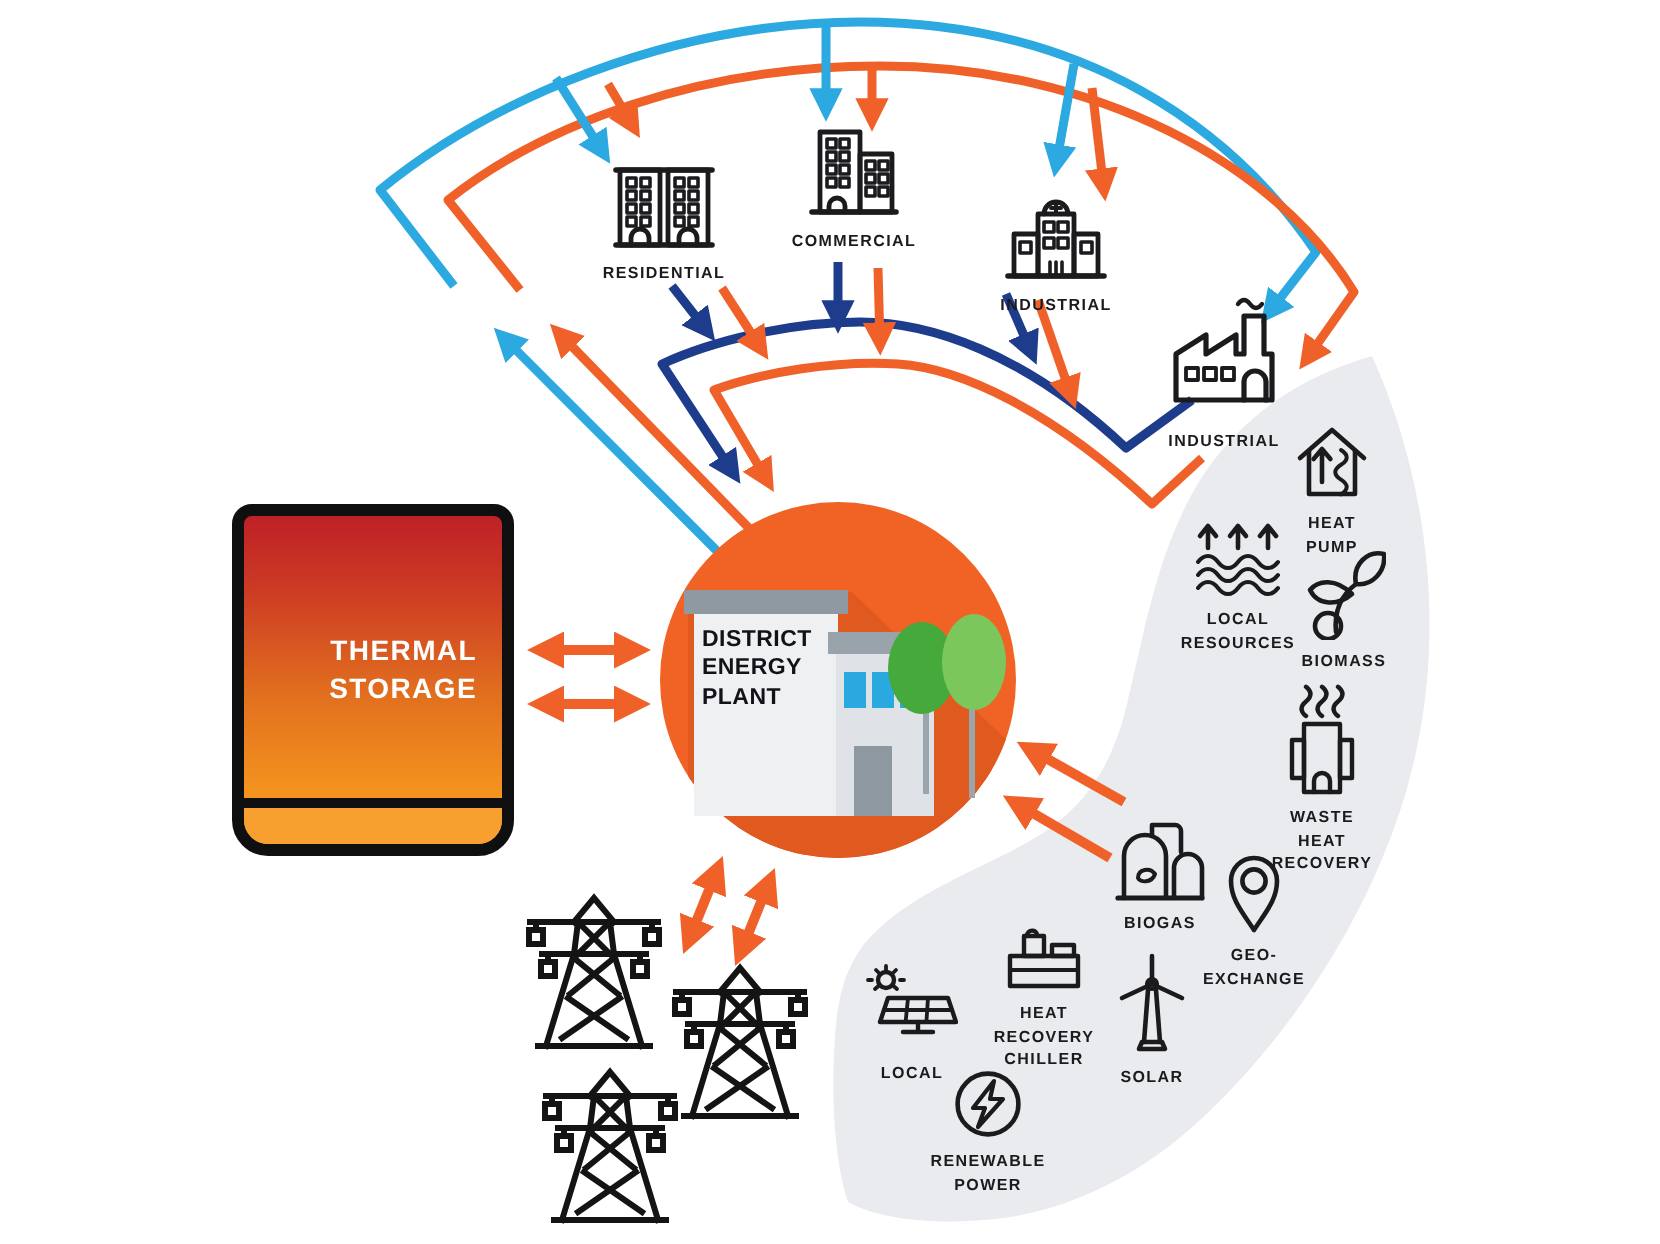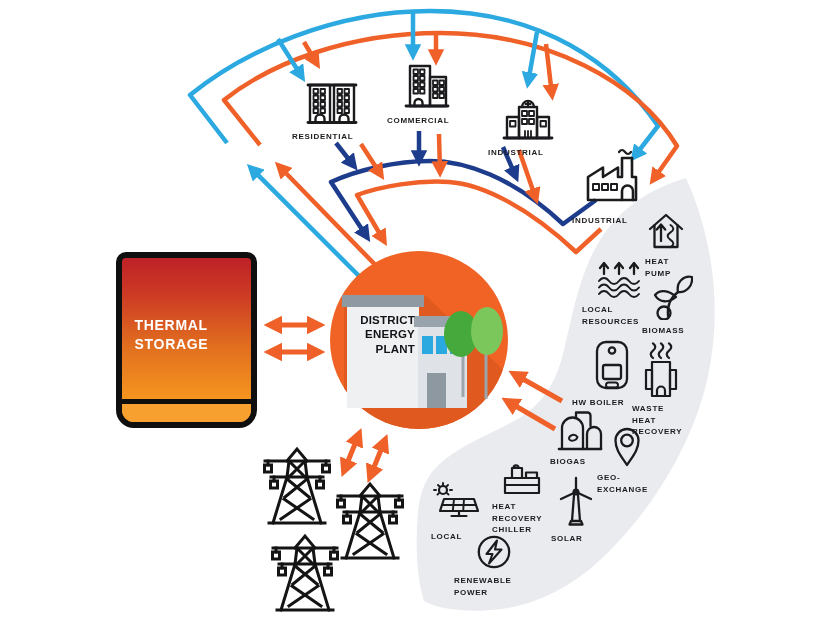--- a/index.html
+++ b/index.html
@@ -7,39 +7,39 @@
     position:relative;width:830px;height:622px;background:#ffffff;overflow:hidden;
     font-family:"Liberation Sans",sans-serif;
   }
   .canvas svg.layer{position:absolute;left:0;top:0;}
   .node{
     position:absolute;transform:translateX(-50%);
     display:flex;flex-direction:column;align-items:center;gap:5px;
   }
   .lbl{
     font-size:8px;font-weight:700;letter-spacing:0.09em;color:#1b1b1e;
-    text-align:left;line-height:1.45;
+    text-align:center;line-height:1.45;
   }
   .icon path,.icon rect,.icon circle,.icon ellipse,.icon polygon,.icon line{vector-effect:none;}
   .storage{
     position:absolute;left:116px;top:252px;width:129px;height:164px;
     border:6px solid #0f0f0f;border-radius:10px 10px 18px 18px;
     background:linear-gradient(180deg,#be2127 0%,#cc3a24 22%,#e2701f 55%,#f4941f 85%,#f7a02c 100%);
   }
   .storage-band{
     position:absolute;left:0;right:0;bottom:0;height:18px;
     border-top:5px solid #0f0f0f;background:#f7a030;border-radius:0 0 12px 12px;
   }
   .storage-label{
-    position:absolute;left:0;right:0;top:58px;text-align:left;
+    position:absolute;left:0;right:0;top:58px;text-align:right;
     color:#ffffff;font-size:14px;font-weight:700;letter-spacing:0.05em;line-height:1.35;
     width:104px;margin:0 auto;
   }
   .plant-label{
-    position:absolute;left:351px;top:313px;width:64px;text-align:right;
+    position:absolute;left:351px;top:313px;width:64px;text-align:left;
     font-size:11.5px;font-weight:800;color:#121218;line-height:1.25;letter-spacing:0.02em;
   }
   .tower{position:absolute;}
 </style>
 </head>
 <body>
 
 <div class="canvas">
 
   <svg class="layer" width="830" height="622" viewBox="0 0 830 622">
@@ -209,29 +209,20 @@
   <div class="node" style="left:672px;top:272px">
     <svg class="icon" width="42" height="48" viewBox="0 0 42 48" fill="none" stroke="#1b1b1e" stroke-width="2.3" stroke-linecap="round" stroke-linejoin="round">
       <path d="M17 44 C16 34 19 26 27 20"></path>
       <path d="M27 20 C25 10 33 3 41 5 C42 14 35 21 27 20 Z"></path>
       <path d="M25 25 C17 17 8 18 4 23 C8 31 18 31 25 25 Z"></path>
       <circle cx="13" cy="41" r="6.5"></circle>
     </svg>
     <div class="lbl" style="width:60px">BIOMASS</div>
   </div>
 
-  <div class="node" style="left:612px;top:340px">
-    <svg class="icon" width="34" height="52" viewBox="0 0 34 52" fill="none" stroke="#1b1b1e" stroke-width="2.3" stroke-linecap="round" stroke-linejoin="round">
-      <rect x="2" y="2" width="30" height="46" rx="9"></rect>
-      <circle cx="17" cy="10.5" r="3.2"></circle>
-      <rect x="8" y="25" width="18" height="14" rx="2"></rect>
-      <rect x="11" y="42.5" width="12" height="5" rx="2.5" stroke-width="2"></rect>
-    </svg>
-    <div class="lbl" style="width:80px">HW BOILER</div>
-  </div>
 
   <div class="node" style="left:661px;top:342px">
     <svg class="icon" width="36" height="56" viewBox="0 0 36 56" fill="none" stroke="#1b1b1e" stroke-width="2.2" stroke-linecap="round" stroke-linejoin="round">
       <path d="M10 16 c-3 -2.3 -3 -5 0 -7.3 c3 -2.3 3 -5 0 -7.3"></path>
       <path d="M18 16 c-3 -2.3 -3 -5 0 -7.3 c3 -2.3 3 -5 0 -7.3"></path>
       <path d="M26 16 c-3 -2.3 -3 -5 0 -7.3 c3 -2.3 3 -5 0 -7.3"></path>
       <rect x="9" y="20" width="18" height="34"></rect>
       <rect x="3" y="28" width="6" height="19"></rect>
       <rect x="27" y="28" width="6" height="19"></rect>
       <path d="M14 54 v-5.5 a4 4 0 0 1 8 0 V54"></path>

